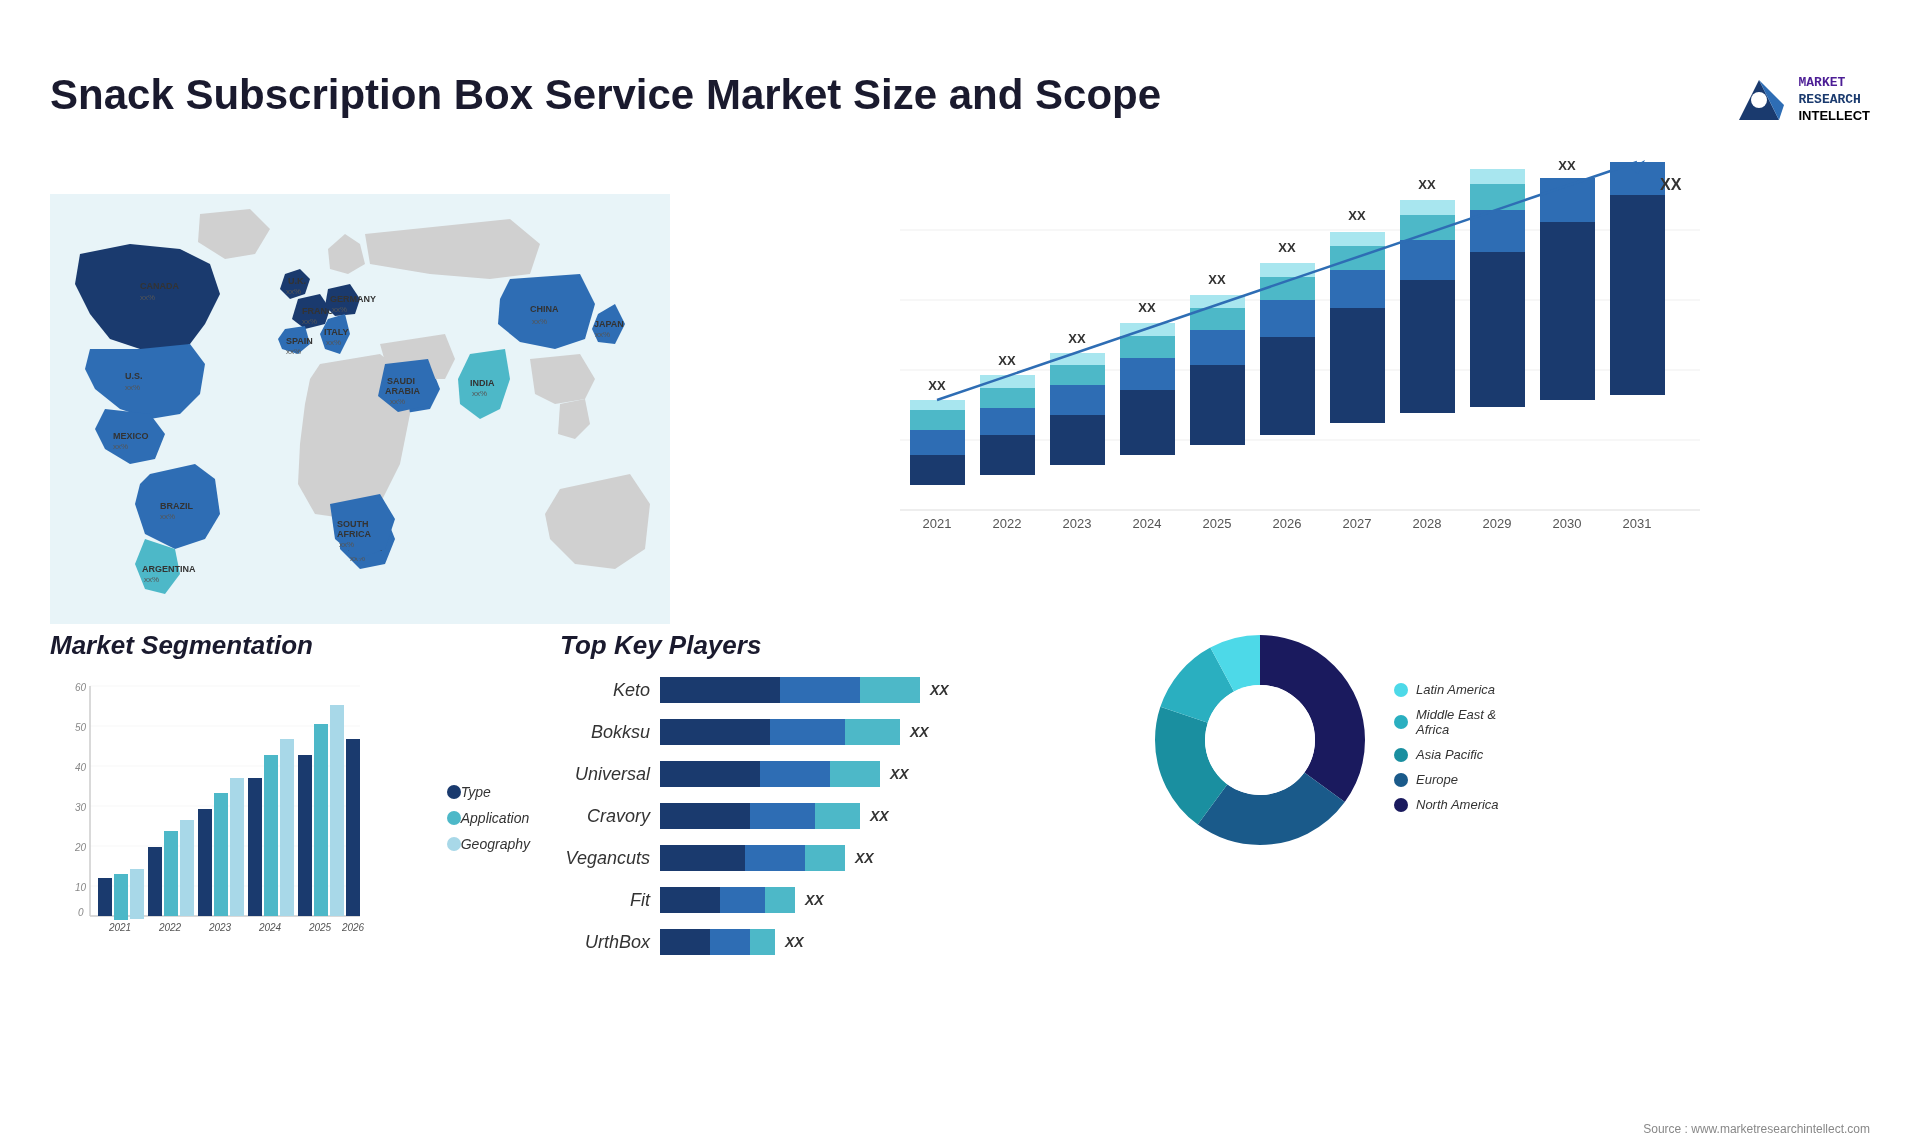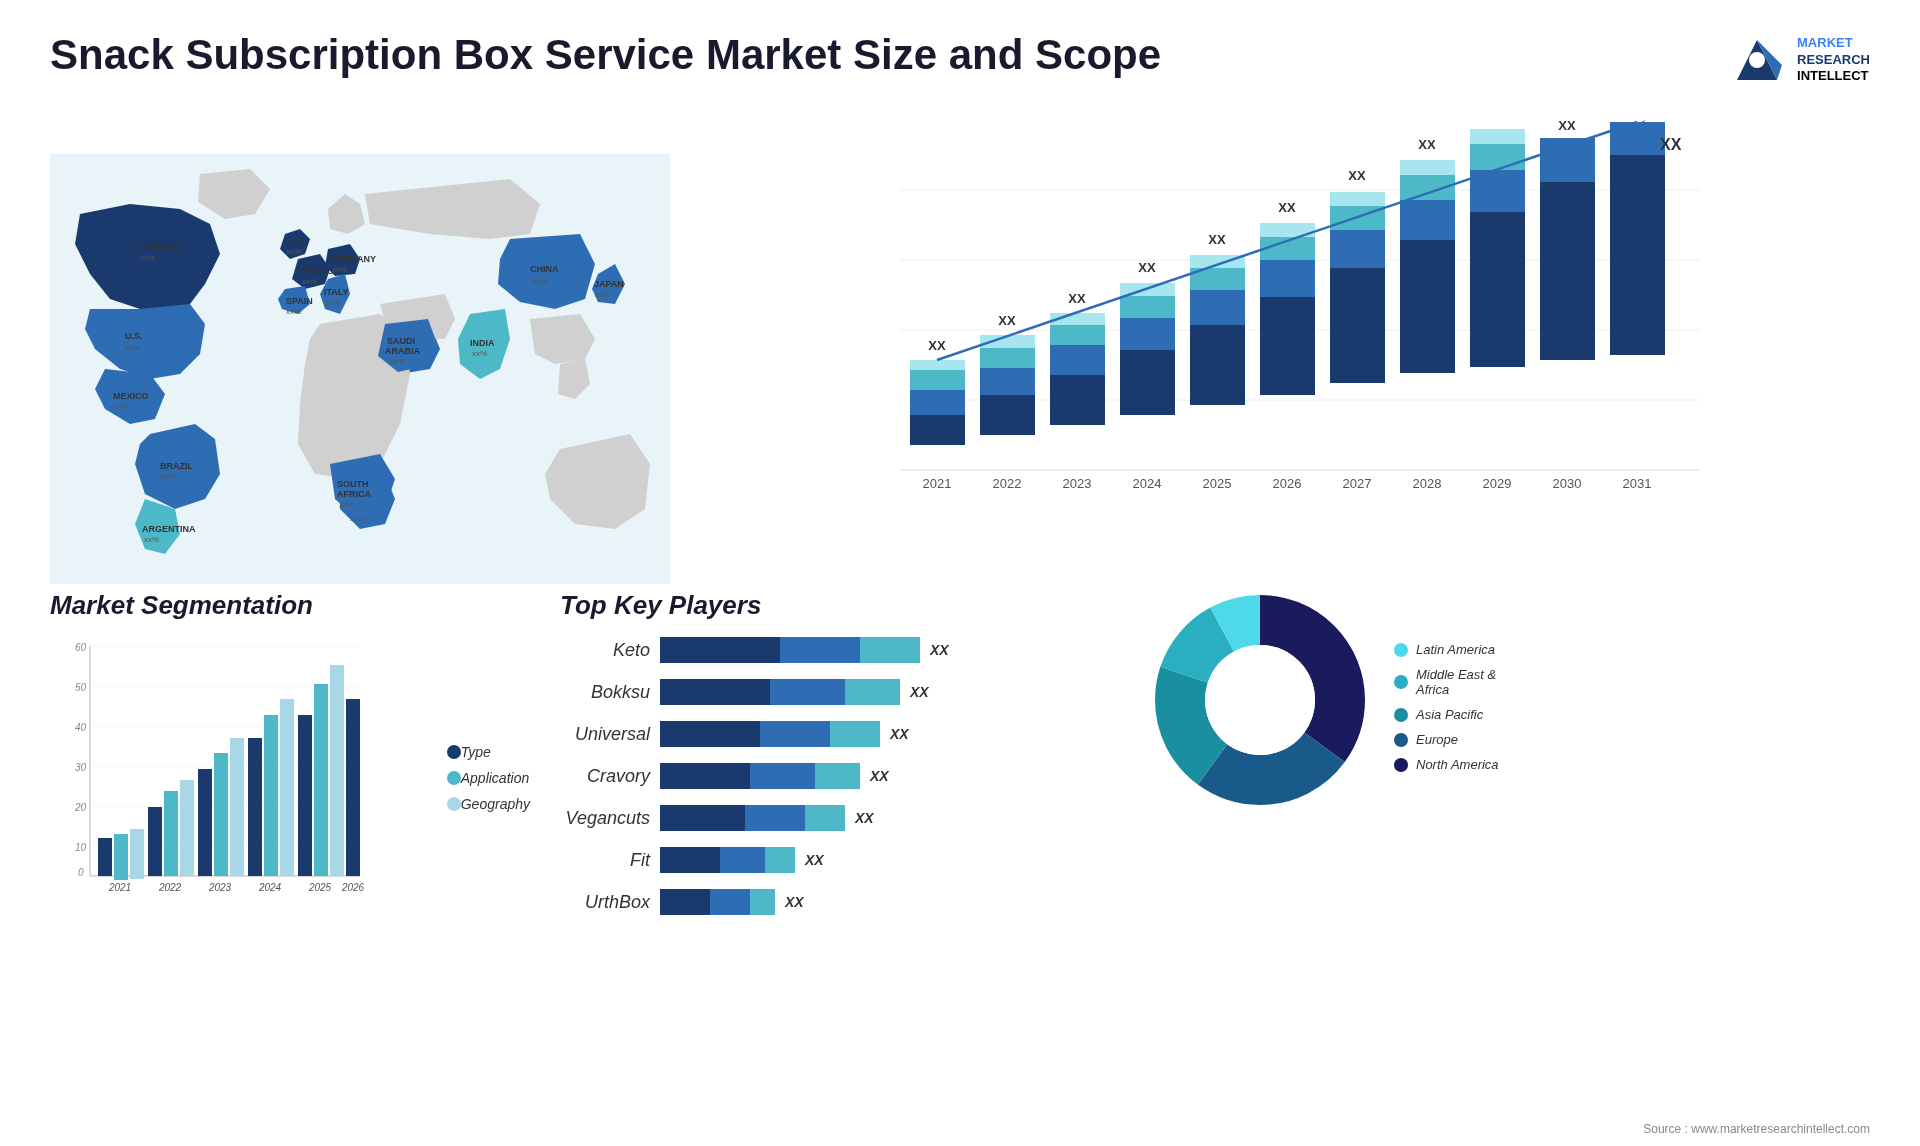--- a/index.html
+++ b/index.html
@@ -17,20 +17,21 @@
       padding: 30px 50px 20px 50px;
       position: relative;
     }
 
     
     .header {
       display: flex;
       justify-content: space-between;
       align-items: flex-start;
       margin-bottom: 20px;
+      margin-top: 40px;
     }
     .page-title {
       font-size: 42px;
       font-weight: 700;
       color: #1a1a2e;
       line-height: 1.2;
     }
     .logo-area {
       display: flex;
       align-items: center;
@@ -43,22 +44,22 @@
     .logo-text {
       font-size: 13px;
       font-weight: 700;
       color: #1a1a2e;
       line-height: 1.3;
       text-align: left;
     }
     .logo-text span {
       display: block;
     }
-    .logo-text .brand-market { color: #3b82f6; }
-    .logo-text .brand-research { color: #1a3a6e; }
+    .logo-text .brand-market { color: #4c1d95; font-family: Liberation Mono, monospace; }
+    .logo-text .brand-research { color: #1a3a6e; font-family: Liberation Mono, monospace; }
     .logo-text .brand-intellect { color: #000000; }
     .section-title {
       font-size: 26px;
       font-weight: 700;
       color: #1a1a2e;
       margin-bottom: 15px;
     }
     .legend-item {
       display: flex;
       align-items: center;

